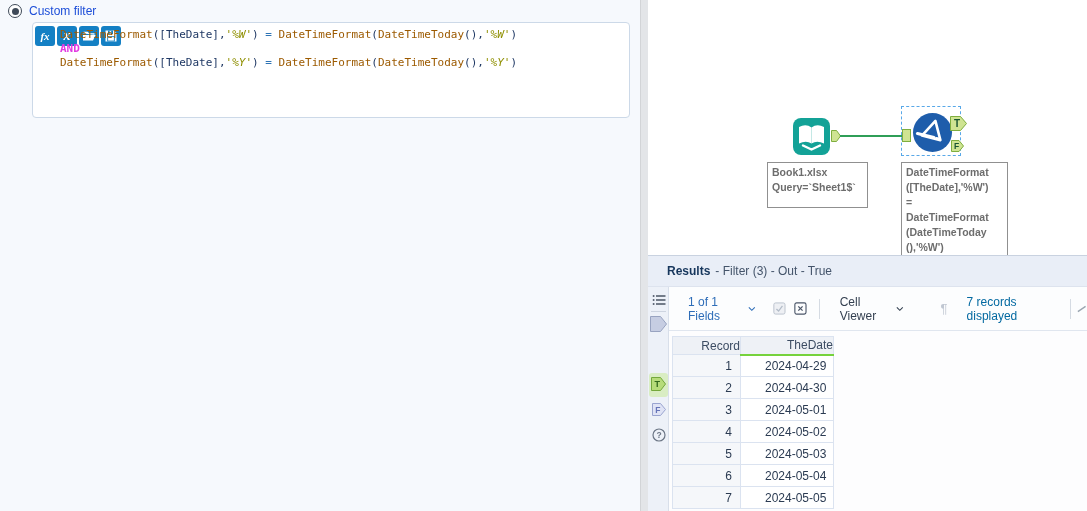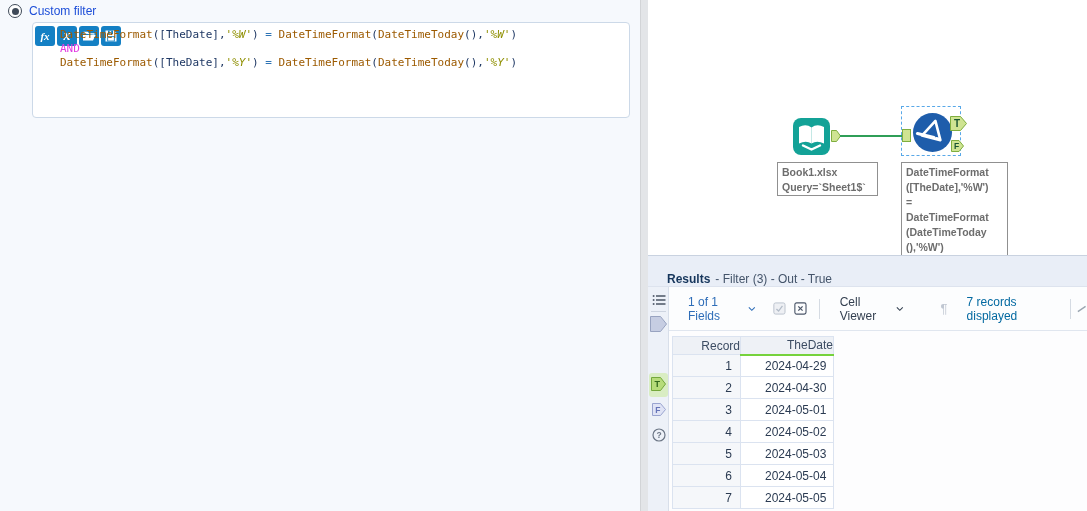--- a/index.html
+++ b/index.html
@@ -24,21 +24,21 @@
   #fx-glyph { font-size:11px; }
   #x-glyph { font-size:14px; }
 
   #expression-code { position:absolute; left:27px; top:5px; right:4px; bottom:4px;
     font-family:"DejaVu Sans Mono", monospace; font-size:11px; line-height:14px;
     white-space:pre; cursor:text; }
   .seg-fn  { color:#9c5a00; }
   .seg-pun { color:#1f3864; }
   .seg-str { color:#8f8f00; font-style:italic; }
   .seg-op  { color:#2e74b5; }
-  .seg-kw  { color:#e23ae2; }
+  .seg-kw  { color:#e23ae2;font-weight:bold; }
 
   
   #panel-divider { left:640px; top:0; width:8px; height:511px; background:#e3e5e8;
     border-left:1px solid #d2d4d7; cursor:col-resize; }
 
   
   #canvas { left:648px; top:0; width:439px; height:255px; background:#fff; overflow:hidden; }
 
   #input-tool-icon { left:145px; top:118px; width:37px; height:37px; background:#13a297;
     border-radius:8px; cursor:pointer; }
@@ -47,28 +47,28 @@
 
   #filter-selection { left:253px; top:106px; width:60px; height:50px;
     border:1px dashed #58a8e8; }
   #filter-in-anchor { left:254px; top:129px; }
   #filter-tool-icon { left:264px; top:112px; cursor:pointer; }
   #filter-t-anchor { left:302px; top:116px; cursor:pointer; }
   #filter-f-anchor { left:303px; top:140px; cursor:pointer; }
 
   .annotation { background:#fff; border:1px solid #909090; color:#6d6d6d;
     font-size:10.5px; font-weight:bold; padding:2px 4px; line-height:15px; cursor:pointer; }
-  #input-annotation  { left:129px; top:162px; width:101px; height:34px; }
+  #input-annotation  { left:119px; top:162px; width:101px; height:46px; }
   #filter-annotation { left:253px; top:162px; width:107px; height:98px; }
 
   
   #results { left:648px; top:255px; width:439px; height:256px; background:#fdfdfe;
     border-top:1px solid #c9d2e0; }
   #results-header { left:0; top:0; width:439px; height:31px; background:#e9eef7;
-    border-bottom:1px solid #dde3ee; display:flex; align-items:flex-end; padding-left:19px;
+    border-bottom:1px solid #dde3ee; display:flex; align-items:center; padding-left:19px;
     font-size:12px; }
   #results-title { font-weight:bold; color:#16365c; }
   #results-subtitle { color:#44546a; margin-left:5px; }
 
   #results-sidebar { left:0; top:31px; width:21px; height:225px; background:#edf1f8;
     border-right:1px solid #d8dfea; }
   .sb-icon { position:absolute; left:0; width:21px; display:flex; justify-content:center;
     cursor:pointer; }
   #sb-rule { position:absolute; left:3px; top:24px; width:15px; height:1px; background:#cdd4e0; }
   #sb-t-highlight { position:absolute; left:1px; top:86px; width:19px; height:24px;

